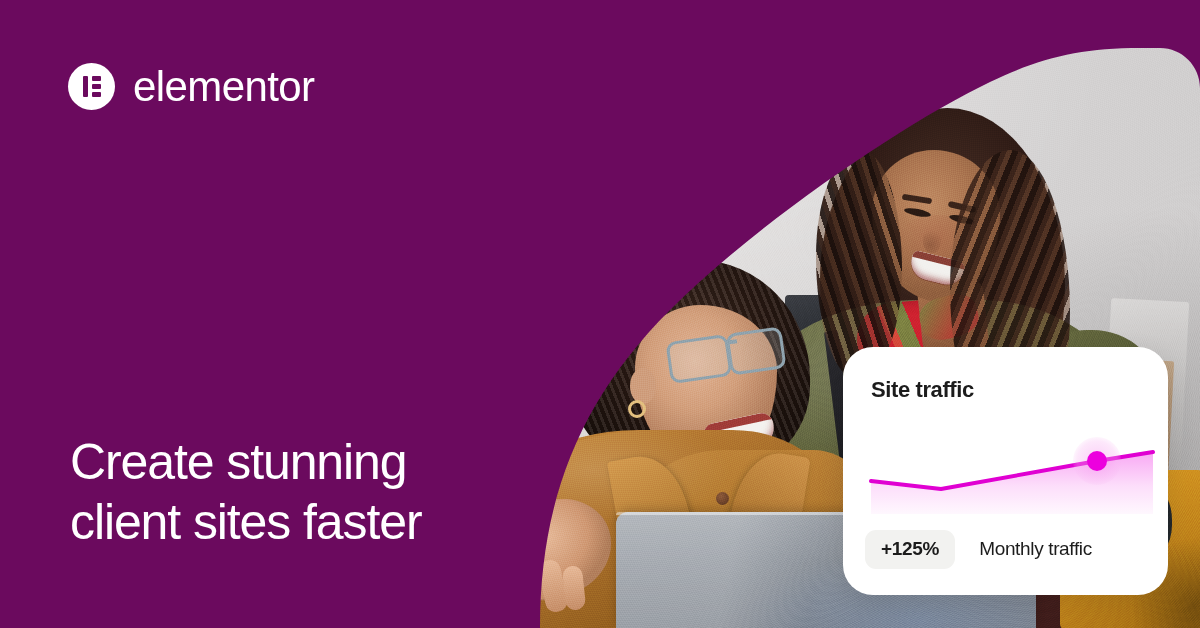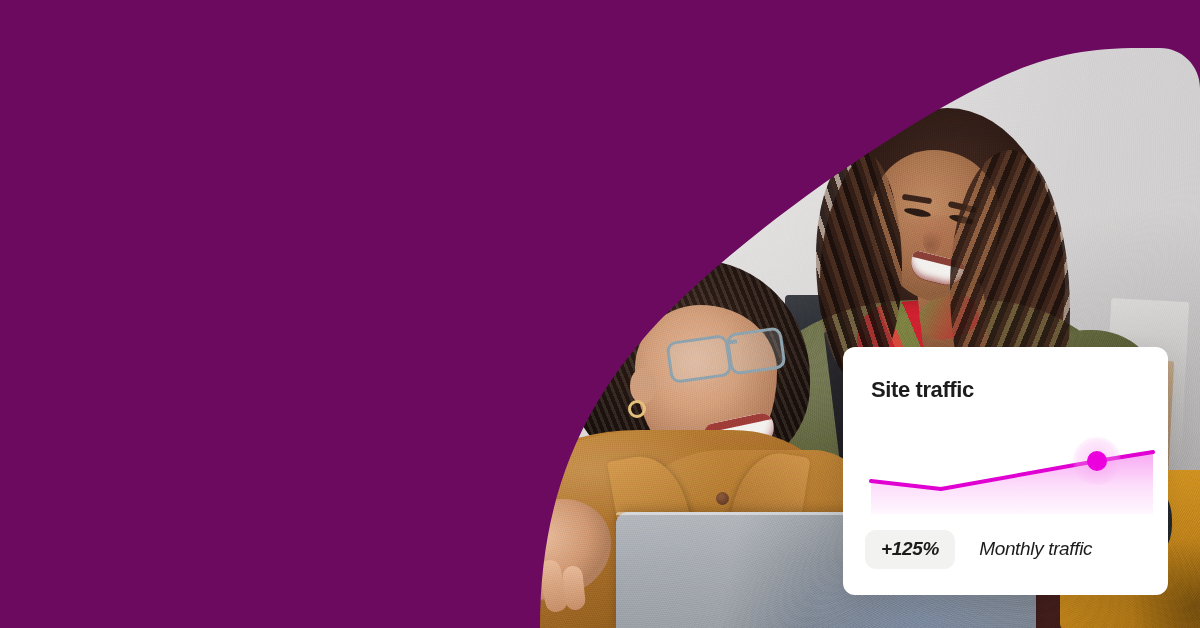--- a/index.html
+++ b/index.html
@@ -398,21 +398,21 @@
       repeating-radial-gradient(circle at 70% 65%, rgba(255,255,255,.03) 0 1px, rgba(0,0,0,.03) 1px 2px);
     mix-blend-mode:overlay;
     pointer-events:none;
   }
 
   
   .stat-card {
     position:absolute;
     left:843px; top:347px; width:325px; height:248px;
     background:#ffffff;
-    border-radius:12px;
+    border-radius:30px;
     box-shadow:0 10px 28px rgba(0,0,0,.12);
     overflow:hidden;
   }
   .card-title {
     position:absolute; left:28px; top:30px;
     font-size:22px; font-weight:700; color:#1c1c1c;
     letter-spacing:-0.4px;
   }
   .chart-wrap {
     position:absolute; left:22px; top:72px; width:292px; height:95px;
@@ -423,21 +423,21 @@
     width:48px; height:48px; border-radius:50%;
     background:radial-gradient(circle, rgba(244,140,236,.42) 0%, rgba(248,182,242,.32) 58%, rgba(250,210,246,0) 80%);
   }
   .dot-core {
     position:absolute; left:222px; top:32px;
     width:20px; height:20px; border-radius:50%;
     background:#ec00de;
   }
   .card-footer {
     position:absolute; left:22px; top:183px;
-    display:flex; align-items:center; gap:24px;font-style:italic;
+    display:flex; align-items:center; gap:24px;
   }
   .badge {
     background:#f2f2f0;
     border-radius:11px;
     padding:9px 16px;
     font-size:19px; font-weight:700; color:#1c1c1c;
     letter-spacing:-0.3px;
     line-height:1.1;
   }
   .footer-label {
@@ -515,21 +515,32 @@
       <div class="p1-finger2"></div>
 
       <div class="laptop-lid"></div>
       <div class="laptop-sheen"></div>
       <div class="laptop-edge"></div>
 
       <div class="ph-grain"></div>
     </div>
   </div>
 
-
+  <div class="logo">
+    <div class="logo-mark">
+      <span class="lm-bar"></span>
+      <span class="lm-l1"></span>
+      <span class="lm-l2"></span>
+      <span class="lm-l3"></span>
+    </div>
+    <div class="logo-word">elementor</div>
+  </div>
+
+  <h1 class="headline">Create stunning
+client sites faster</h1>
 
   <div class="stat-card">
     <div class="card-title">Site traffic</div>
 
     <div class="chart-wrap">
       <svg class="chart-svg" viewBox="0 0 292 95" preserveAspectRatio="none">
         <defs>
           <linearGradient id="areaFill" x1="0" y1="0" x2="0" y2="1">
             <stop offset="0%" stop-color="#ec00de" stop-opacity="0.34"></stop>
             <stop offset="55%" stop-color="#ec00de" stop-opacity="0.13"></stop>

